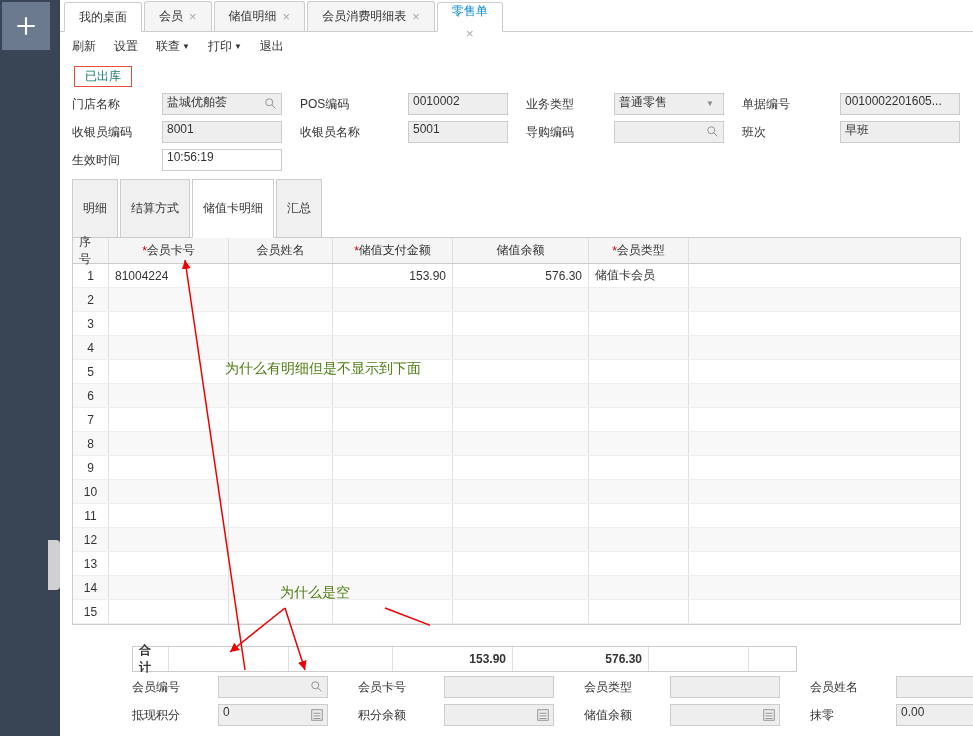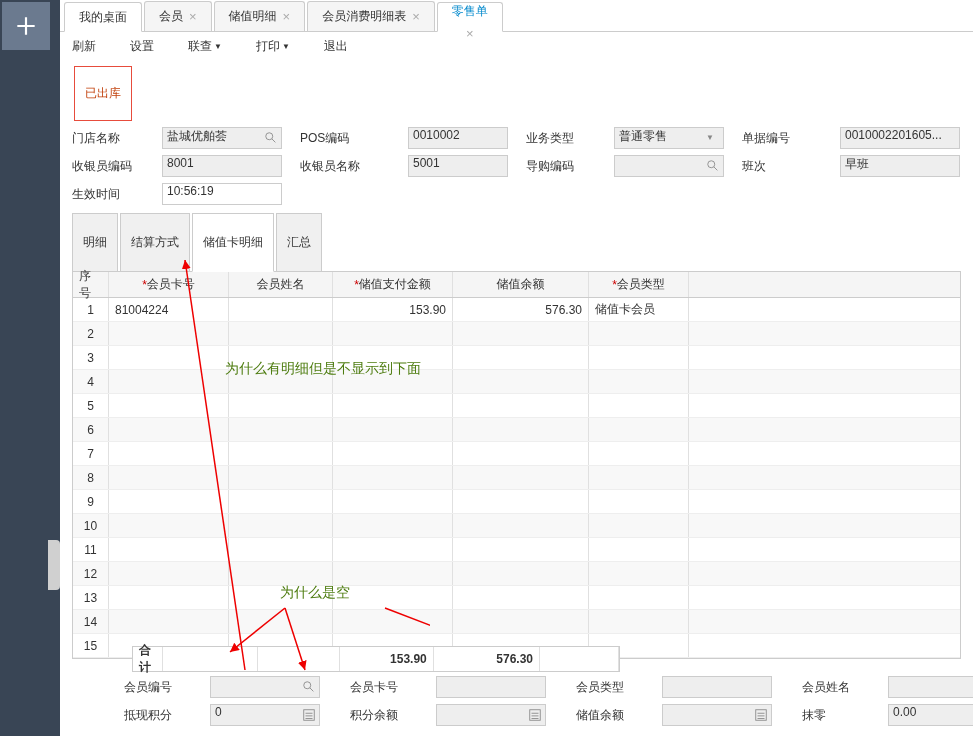--- a/index.html
+++ b/index.html
@@ -11,27 +11,27 @@
 .sidebar-handle { position: absolute; left: 48px; top: 540px; width: 12px; height: 50px; background: #d0d0d0; border-radius: 0 4px 4px 0; }
 
 .main-area { position: absolute; left: 60px; top: 0; right: 0; bottom: 0; background: #fff; }
 
 .tabs-bar { height: 32px; border-bottom: 1px solid #ccc; display: flex; align-items: flex-end; padding-left: 4px; }
 .tab { height: 30px; padding: 0 14px; border: 1px solid #ccc; border-bottom: none; background: #f5f5f5; display: flex; align-items: center; gap: 6px; margin-right: 2px; cursor: pointer; border-radius: 3px 3px 0 0; position: relative; }
 .tab.first { background: #fff; border-bottom: 1px solid #fff; margin-bottom: -1px; }
 .tab.active { background: #fff; border-bottom: 1px solid #fff; margin-bottom: -1px; color: #0088cc; flex-direction: column; }
 .tab-close { color: #aaa; font-size: 13px; cursor: pointer; }
 
-.toolbar { height: 28px; display: flex; align-items: center; padding: 0 12px; gap: 34px; font-size: 12px; }
+.toolbar { height: 28px; display: flex; align-items: center; padding: 0 12px; gap: 18px; font-size: 12px; }
 .toolbar-item { cursor: pointer; display: flex; align-items: center; gap: 2px; }
 .caret { font-size: 8px; }
 
 .content { padding: 6px 12px 0 12px; }
 
-.status-badge { display: inline-block; border: 1px solid #e74c3c; color: #c2410c; padding: 18px 10px; margin-left: 2px; margin-bottom: 6px; }
+.status-badge { display: inline-block; border: 1px solid #e74c3c; color: #0f766e; padding: 1px 10px; margin-left: 2px; margin-bottom: 6px; }
 
 .form-grid { display: grid; grid-template-columns: 72px 120px 90px 100px 70px 110px 80px 120px; gap: 6px 18px; align-items: center; margin-bottom: 8px; }
 .form-label { text-align: left; font-size: 12px; }
 .form-input { height: 22px; border: 1px solid #ccc; background: #eee; padding: 0 4px; font-size: 12px; position: relative; }
 .form-input.white { background: #fff; }
 .form-input.with-icon { padding-right: 10px; }
 .input-icon { position: absolute; right: 3px; top: 3px; width: 14px; height: 14px; }
 
 .sub-tabs { display: flex; border-bottom: 1px solid #ccc; margin-top: 6px; }
 .sub-tab { padding: 20px 10px; border: 1px solid #ccc; border-bottom: none; background: #f0f0f0; margin-right: 2px; cursor: pointer; font-size: 12px; }
@@ -45,25 +45,25 @@
 .dt-body { }
 .dt-row { display: flex; border-bottom: 1px solid #eee; height: 24px; }
 .dt-row.odd { background: #f8f8f8; }
 .col-num { width: 36px; justify-content: center; }
 .col-card { width: 120px; }
 .col-name { width: 104px; }
 .col-pay { width: 120px; justify-content: flex-end; }
 .col-balance { width: 136px; justify-content: flex-end; }
 .col-type { width: 100px; }
 
-.summary-bar { position: absolute; left: 72px; bottom: 64px; width: 488px; border: 1px solid #ccc; background: #fff; }
+.summary-bar { position: absolute; left: 72px; bottom: 64px; width: 665px; border: 1px solid #ccc; background: #fff; }
 .summary-row { display: flex; height: 24px; }
 .summary-row .dt-cell { font-weight: bold; }
 
-.bottom-form { position: absolute; left: 64px; right: 12px; bottom: 10px; display: grid; grid-template-columns: 56px 110px 56px 110px 56px 110px 56px 110px; gap: 6px 30px; align-items: center; }
+.bottom-form { position: absolute; left: 72px; right: 12px; bottom: 10px; display: grid; grid-template-columns: 56px 110px 56px 110px 56px 110px 56px 110px; gap: 6px 30px; align-items: center; }
 .bottom-form .form-input { background: #eee; height: 22px; }
 
 .annotation { position: absolute; color: #4d7c0f; font-size: 14px; pointer-events: none; }
 svg.arrow { position: absolute; pointer-events: none; }
 </style>
 </head>
 <body>
 
 <div class="left-sidebar">
   <div class="plus-btn">

